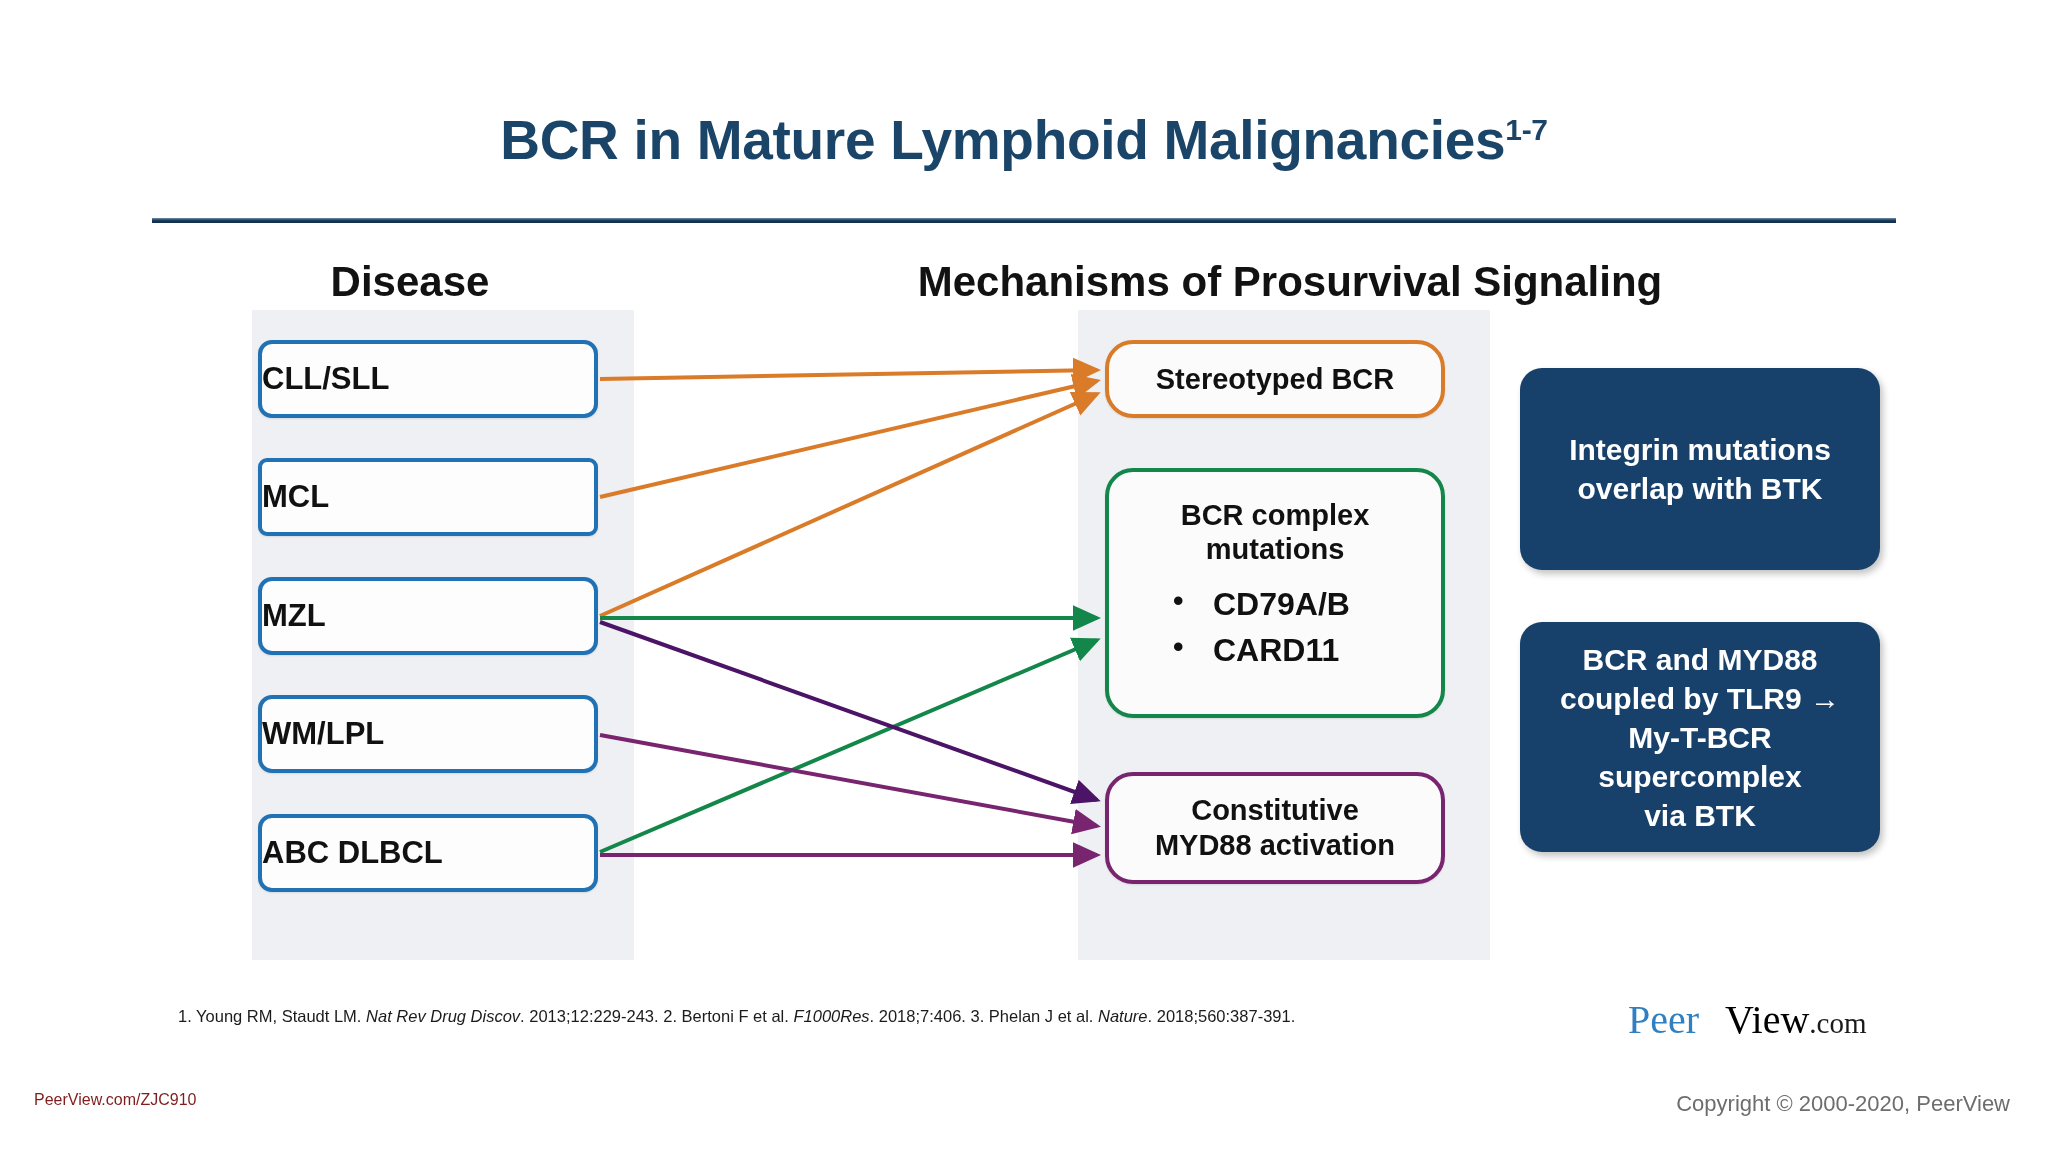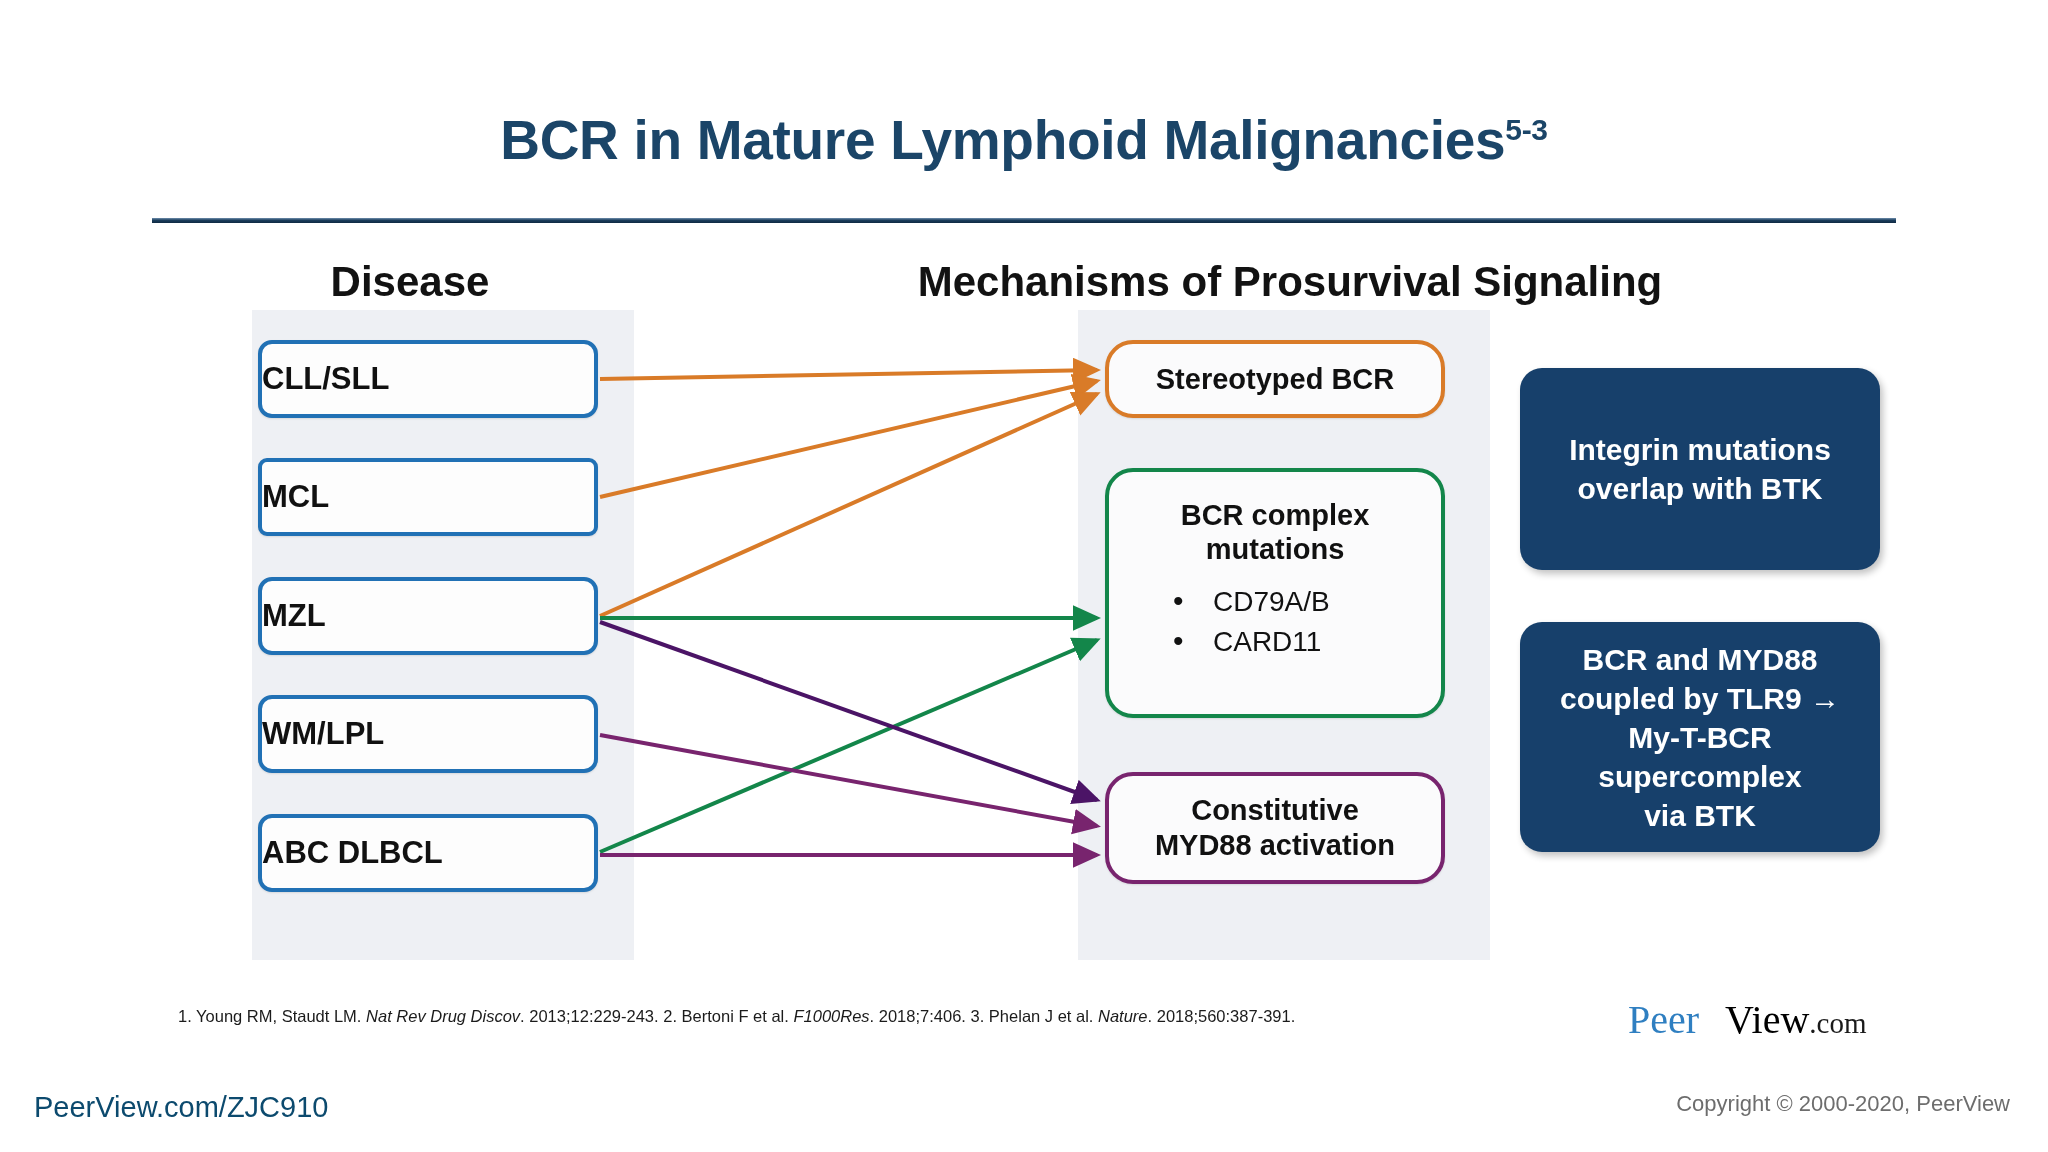--- a/index.html
+++ b/index.html
@@ -68,22 +68,22 @@
   #mbox-complex {
     top:468px; height:250px; border:4px solid #13864a;
     padding:26px 0 0 0;
   }
   #mbox-complex .mtitle {
     font-size:29px; font-weight:bold; color:#111;
     text-align:center; line-height:1.18;
   }
   #mbox-complex ul { list-style:none; margin:16px 0 0 58px; }
   #mbox-complex li {
-    font-size:28px; color:#111; line-height:1.42;
-    position:relative; padding-left:46px; font-weight:normal;
+    font-size:32px; color:#111; line-height:1.42;
+    position:relative; padding-left:46px; font-weight:bold;
   }
   #mbox-complex li::before {
     content:"•"; position:absolute; left:6px; top:-2px; font-size:30px; color:#111;
   }
   #mbox-myd88 {
     top:772px; height:112px; border:4px solid #78246e;
     display:flex; align-items:center; justify-content:center;
     text-align:center; font-size:29px; font-weight:bold; color:#111;
     line-height:1.22;
   }
@@ -112,34 +112,34 @@
   .pv-logo {
     position:absolute; left:1628px; top:996px;
     font-family:"Liberation Serif", serif; font-size:40px; white-space:nowrap;
   }
   .pv-logo .peer { color:#2f7fc1; }
   .pv-logo .view { color:#000000;margin-left:26px; }
   .pv-logo .com  { color:#1a1a1a; font-size:29px; }
 
   .footer-left {
     position:absolute; left:34px; top:1091px;
-    font-size:29px; color:#0c4a6e;
+    font-size:16px; color:#7f1d1d;
   }
   .footer-right {
     position:absolute; right:38px; top:1091px;
     font-size:22px; color:#6d6d6d; white-space:nowrap;
   }
 </style>
 </head>
 <body>
 
 <div class="slide">
 
   <div class="title">
-    <span>BCR in Mature Lymphoid Malignancies</span><span class="sup">5-3</span>
+    <span>BCR in Mature Lymphoid Malignancies</span><span class="sup">1-7</span>
   </div>
   <div class="rule"></div>
 
   <div class="col-head" id="head-disease">Disease</div>
   <div class="col-head" id="head-mech">Mechanisms of Prosurvival Signaling</div>
 
   <div class="panel" id="panel-left"></div>
   <div class="panel" id="panel-right"></div>
 
   <svg id="arrows" viewBox="0 0 2048 1152">

